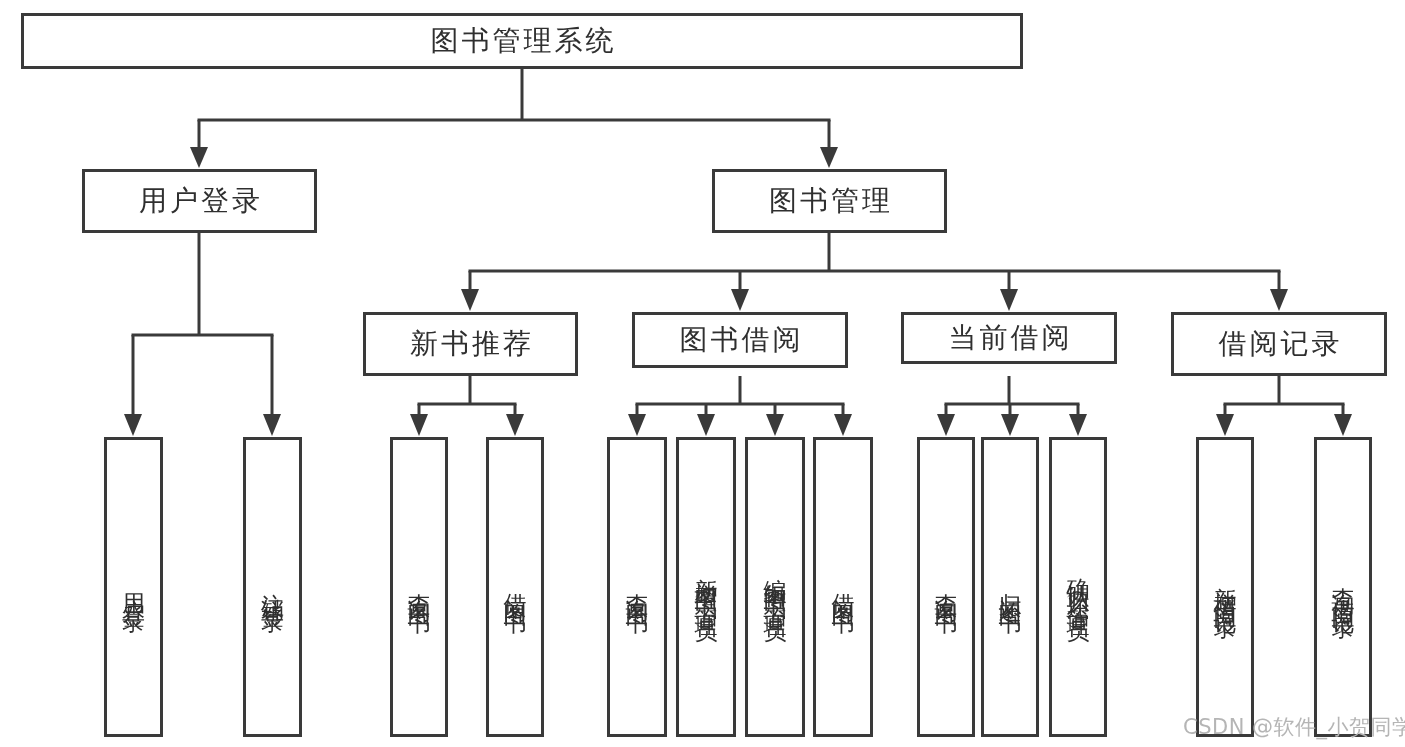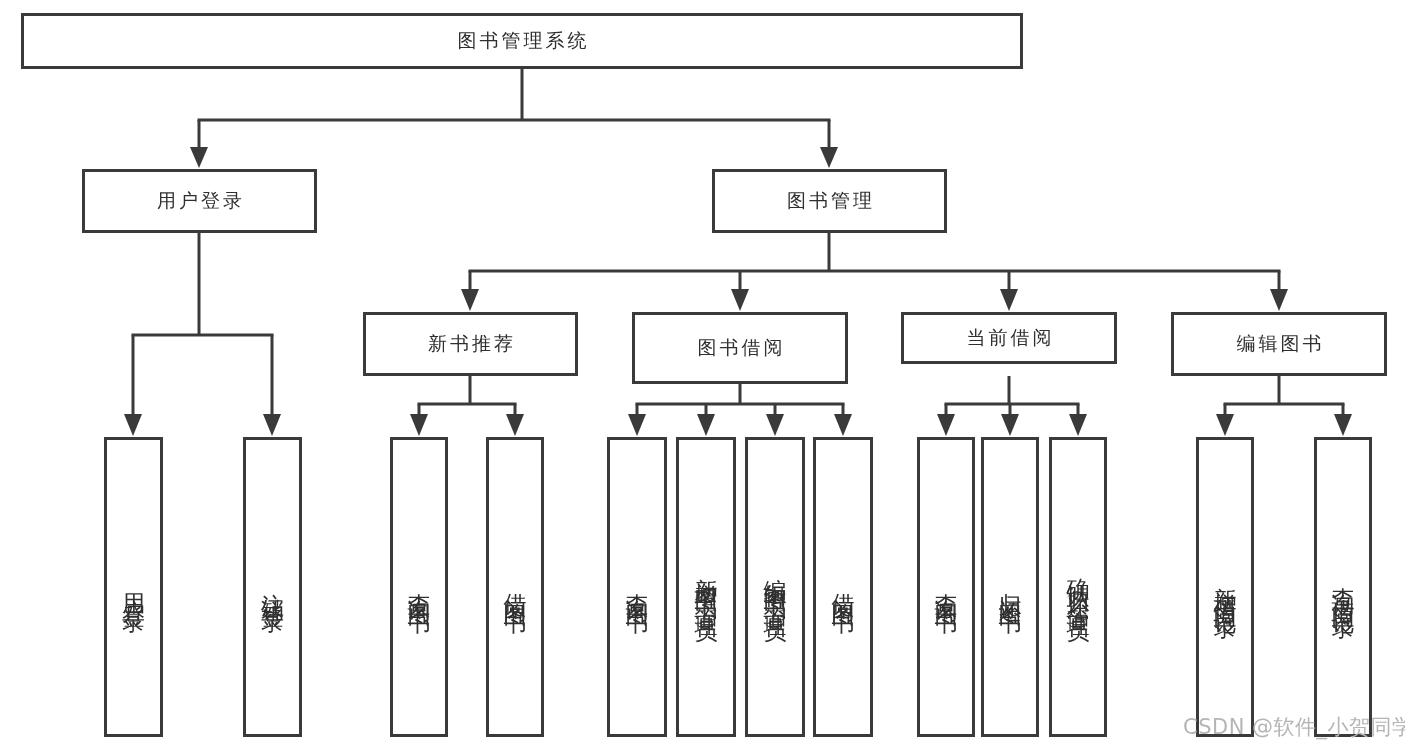--- a/index.html
+++ b/index.html
@@ -37,21 +37,21 @@
   .box {
     position: absolute;
     background: var(--background);
     border: 3px solid var(--line);
     color: var(--text);
     display: flex;
     align-items: center;
     justify-content: center;
   }
   .box-h {
-    font-size: 19px;
+    font-size: 28px;
     letter-spacing: 3px;
     padding-left: 3px; 
     white-space: nowrap;
   }
   .box-v .vtext {
     writing-mode: vertical-rl;
     text-orientation: mixed;
     font-size: 23px;
     letter-spacing: 6px;
     line-height: 1;
@@ -157,28 +157,28 @@
   <div class="box box-h" style="left:82px; top:169px; width:235px; height:64px;">
     <span>用户登录</span>
   </div>
   <div class="box box-h" style="left:363px; top:312px; width:215px; height:64px;">
     <span>新书推荐</span>
   </div>
 
   <div class="box box-h" style="left:712px; top:169px; width:235px; height:64px;">
     <span>图书管理</span>
   </div>
-  <div class="box box-h" style="left:632px; top:312px; width:216px; height:72px;">
+  <div class="box box-h" style="left:632px; top:312px; width:216px; height:56px;">
     <span>图书借阅</span>
   </div>
   <div class="box box-h" style="left:901px; top:312px; width:216px; height:52px;">
     <span>当前借阅</span>
   </div>
   <div class="box box-h" style="left:1171px; top:312px; width:216px; height:64px;">
-    <span>编辑图书</span>
+    <span>借阅记录</span>
   </div>
 
   <div class="box box-v" style="left:104px; top:437px; width:59px; height:300px;">
     <span class="vtext">用户登录</span>
   </div>
   <div class="box box-v" style="left:243px; top:437px; width:59px; height:300px;">
     <span class="vtext">注销登录</span>
   </div>
 
   <div class="box box-v" style="left:390px; top:437px; width:58px; height:300px;">

